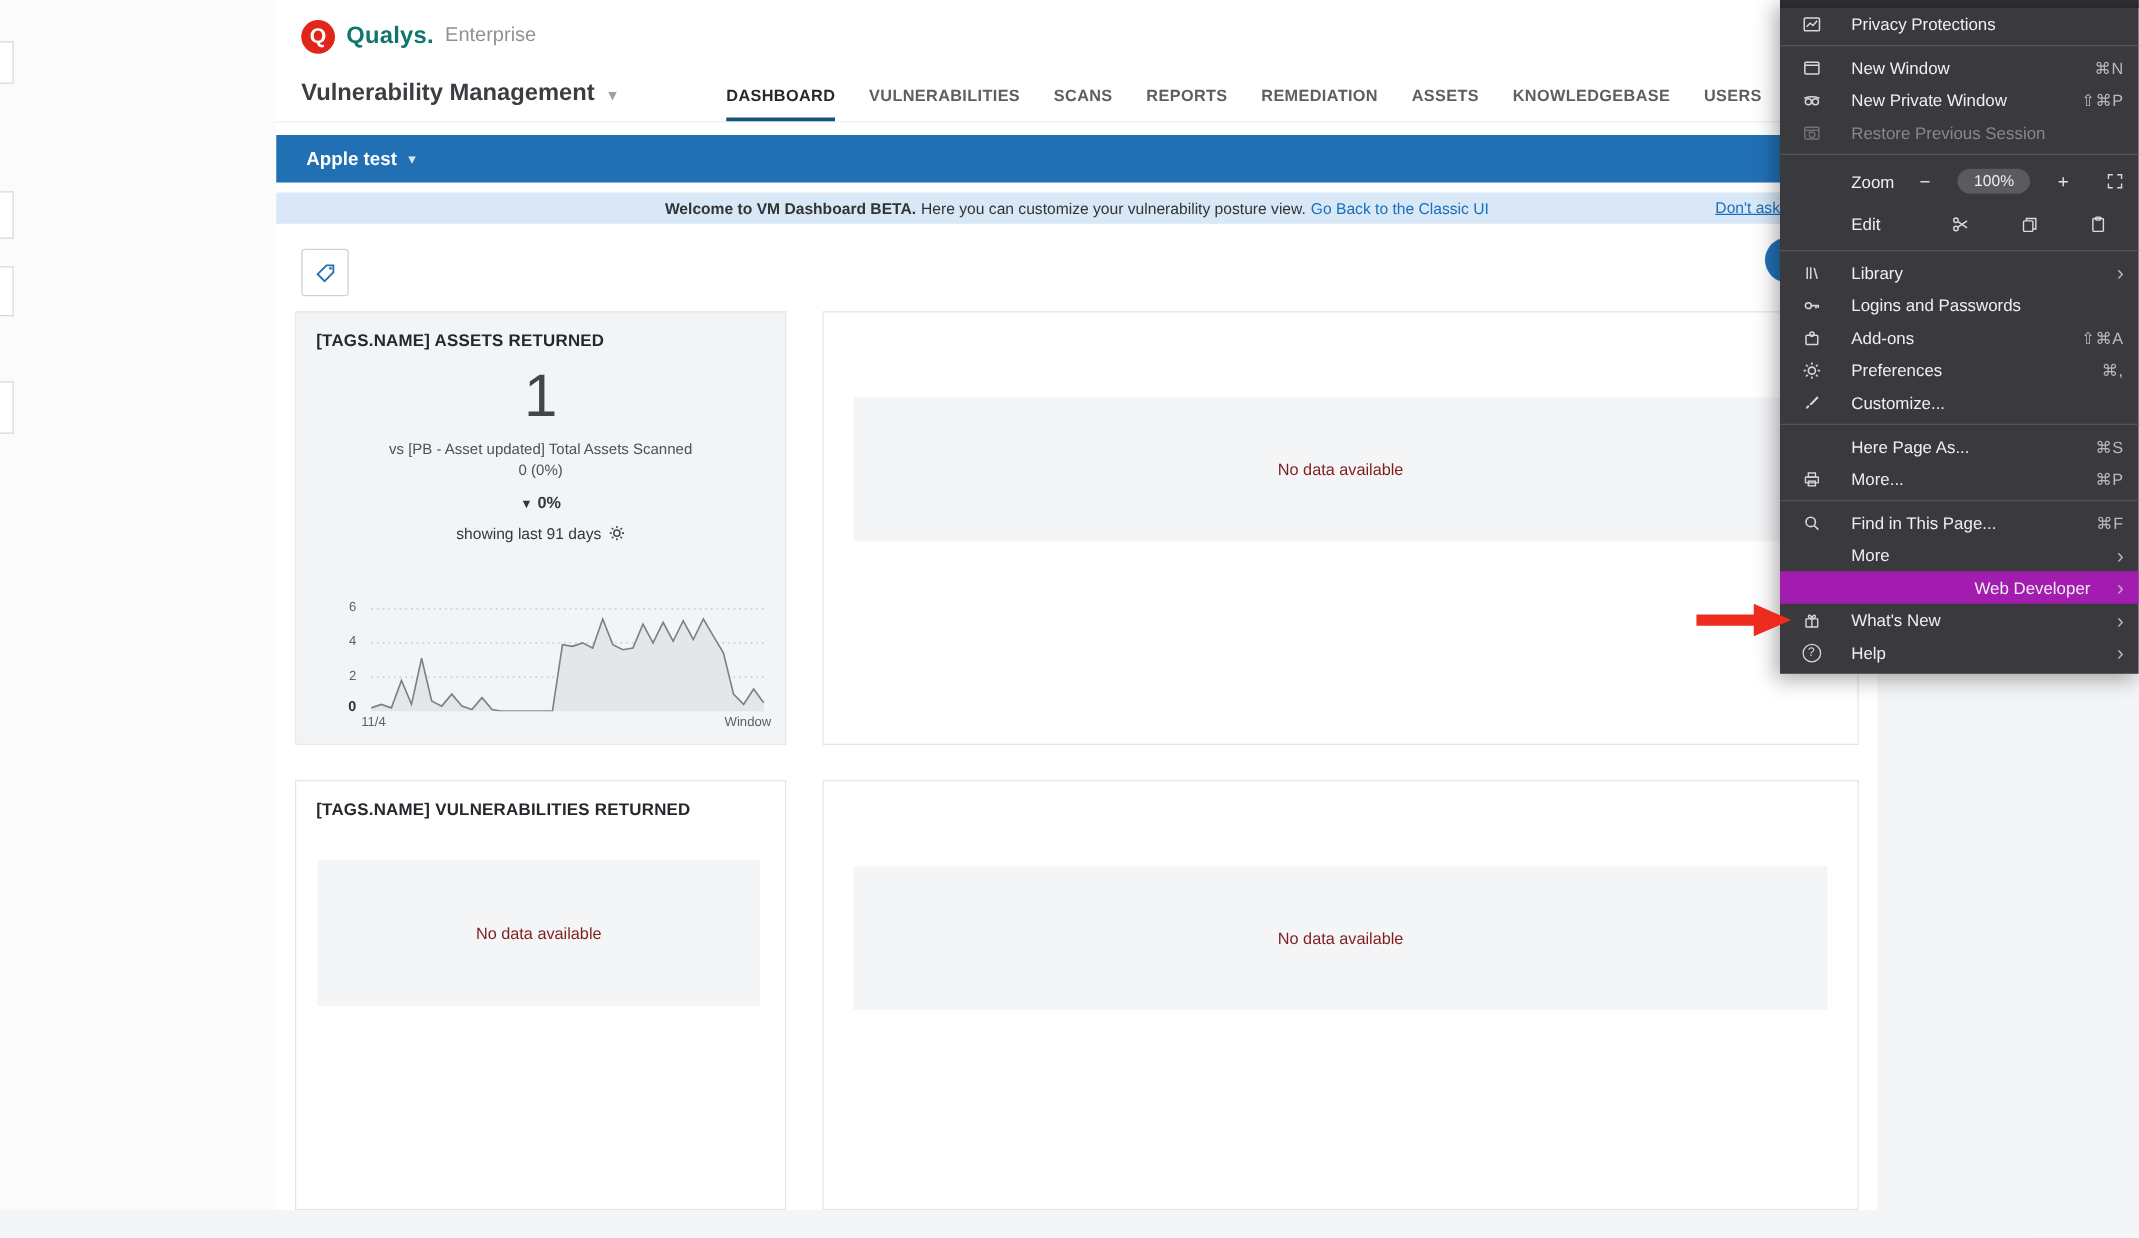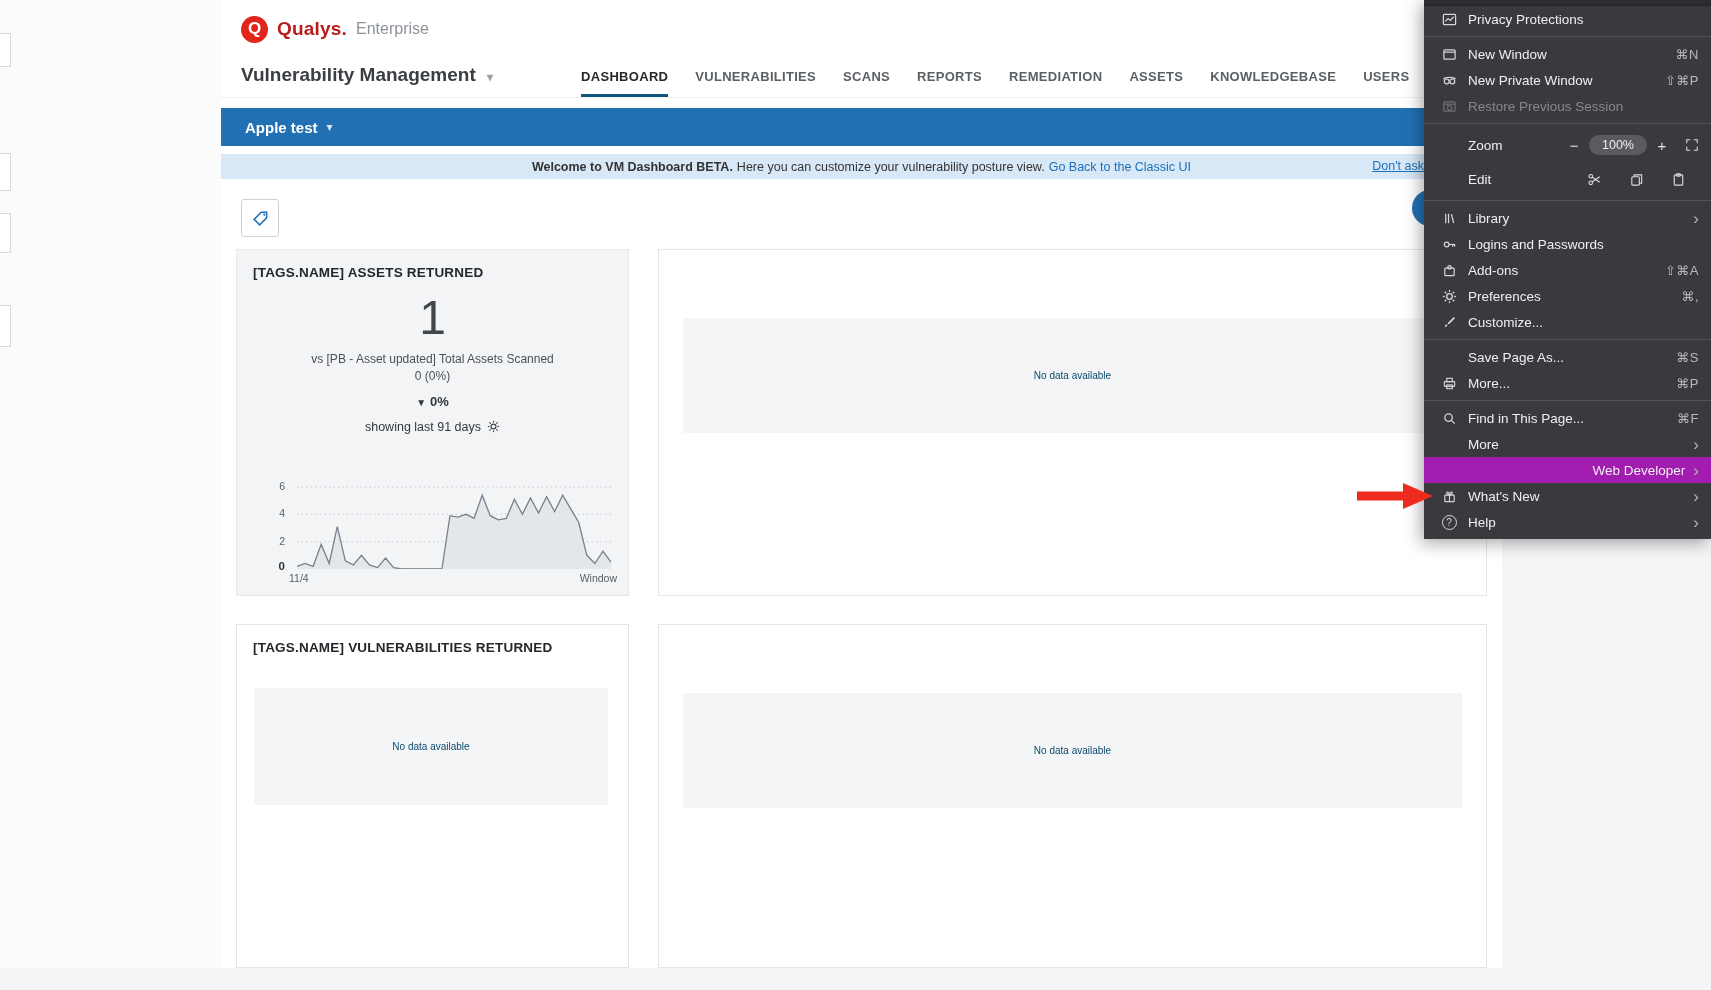--- a/index.html
+++ b/index.html
@@ -6,21 +6,21 @@
   html,body { width:1711px; height:990px; }
   body { font-family:"Liberation Sans", sans-serif; background:#f4f5f6; }
   #screen { position:relative; width:1711px; height:990px; overflow:hidden; background:#f4f5f6; }
   .left-strip { position:absolute; left:0; top:0; width:221px; height:968px; background:#fbfbfc; }
   .artifact { position:absolute; left:0; width:11px; background:#ffffff; border:1px solid #d9d9d9; border-left:none; }
 
   
   .content-col { position:absolute; left:221px; top:0; width:1281px; height:968px; background:#ffffff; }
   .brand-row { display:flex; align-items:center; gap:9px; padding:12px 0 0 20px; height:46px; }
   .logo-circle { width:27px; height:27px; border-radius:50%; background:#e1251b; color:#fff; display:flex; align-items:center; justify-content:center; font-weight:bold; font-size:17px; }
-  .brand-name { font-size:19px; font-weight:bold; color:#b91c1c; letter-spacing:0.2px; }
+  .brand-name { font-size:19px; font-weight:bold; color:#0f766e; letter-spacing:0.2px; }
   .brand-suffix { font-size:16px; color:#8d9298; }
 
   .nav-row { display:flex; align-items:flex-end; padding:0 20px; height:52px; border-bottom:1px solid #eef0f2; }
   .module-title { font-size:19px; font-weight:bold; color:#3a3e42; padding-bottom:11px; white-space:nowrap; }
   .title-caret { font-size:12px; color:#9aa0a6; margin-left:6px; cursor:pointer; }
   .nav { display:flex; gap:27px; margin-left:88px; }
   .nav-item { font-size:13px; font-weight:bold; color:#5b6065; padding-bottom:13px; letter-spacing:0.3px; cursor:pointer; white-space:nowrap; }
   .nav-item.active { color:#26292c; border-bottom:3px solid #14537e; padding-bottom:10px; }
 
   .blue-bar { height:38px; margin-top:10px; background:#2170b4; display:flex; align-items:center; padding-left:24px; }
@@ -57,26 +57,26 @@
   .spark-wrap svg { display:block; width:100%; height:88px; }
   .ytick { position:absolute; left:-26px; width:18px; text-align:right; font-size:10.5px; color:#5a6065; }
   .ytick.b { font-weight:bold; font-size:11.5px; color:#2e3235; }
   .xlab { position:absolute; top:91px; font-size:10.5px; color:#5a6065; }
   .xlab.start { left:-4px; }
   .xlab.end { right:-2px; }
 
   .empty-zone { position:absolute; background:#f4f5f7; display:flex; align-items:center; justify-content:center; }
   .empty-zone.wide { left:24px; right:24px; top:68px; height:115px; }
   .empty-zone.narrow { left:17px; right:20px; top:63px; height:117px; }
-  .empty-text { color:#0c4a6e; font-size:10px; }
+  .empty-text { color:#7f1d1d; font-size:13px; }
 
   
   .ffmenu { position:absolute; left:1424px; top:0; width:287px; background:#39393e; color:#efeff1; font-size:13.5px; z-index:40; box-shadow:-3px 4px 16px rgba(0,0,0,0.35); padding-bottom:4px; }
   .topstrip { height:6px; background:#2c2c30; border-bottom:1px solid #232327; }
-  .mi { display:flex; align-items:center; height:26px; padding:0 12px 0 16px; cursor:pointer; }
+  .mi { display:flex; align-items:center; height:26px; padding:0 12px 0 16px; cursor:pointer;gap:13px; }
   .mi.tall { height:34px; }
   .mi.hl { background:#a21caf;text-align:right; }
   .mi.disabled { cursor:default; }
   .mi.disabled .mil { color:#87878c; }
   .mi.disabled .mic { color:#6f6f74; }
   .mic { width:18px; height:16px; margin-right:10px; flex:none; display:flex; align-items:center; justify-content:center; color:#d7d7db; }
   .mic svg { width:15px; height:15px; }
   .mil { flex:1; white-space:nowrap; }
   .mis { color:#b9b9be; font-size:13px; margin-left:12px; letter-spacing:0.5px; }
   .mia { color:#b4b4b9; font-size:17px; margin-left:8px; line-height:1; }
@@ -372,21 +372,21 @@
           </svg>
       </span>
       <span class="mil">Customize...</span>
     </div>
 
     <div class="msep"></div>
 
 
     <div class="mi">
       <span class="mic"></span>
-      <span class="mil">Save Page As...</span>
+      <span class="mil">Here Page As...</span>
       <span class="mis">⌘S</span>
     </div>
 
     <div class="mi">
       <span class="mic">
         <svg viewBox="0 0 16 16" fill="none" stroke="currentColor" stroke-width="1.2">
             <rect x="2.5" y="6" width="11" height="5" rx="0.5"></rect>
             <rect x="5" y="2.5" width="6" height="3.5"></rect>
             <rect x="5" y="9.5" width="6" height="4"></rect>
           </svg>

